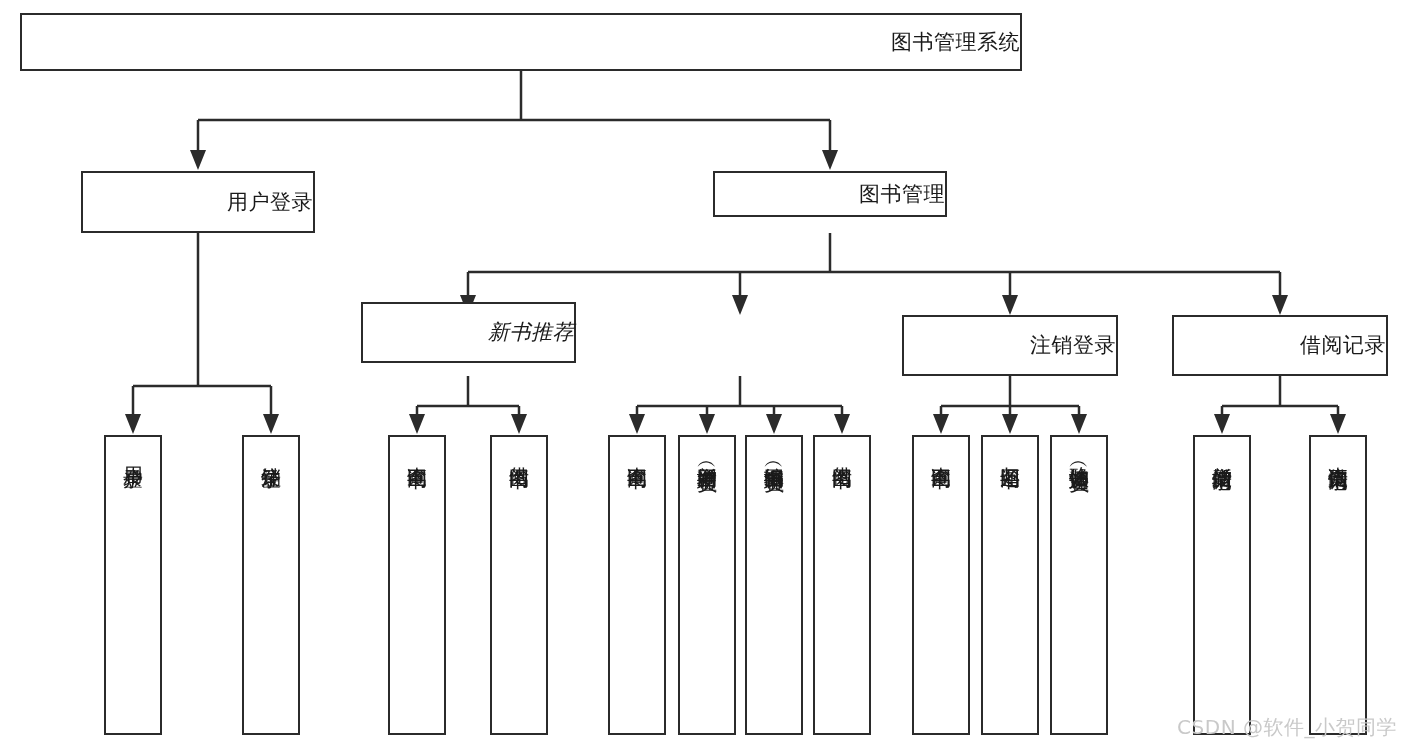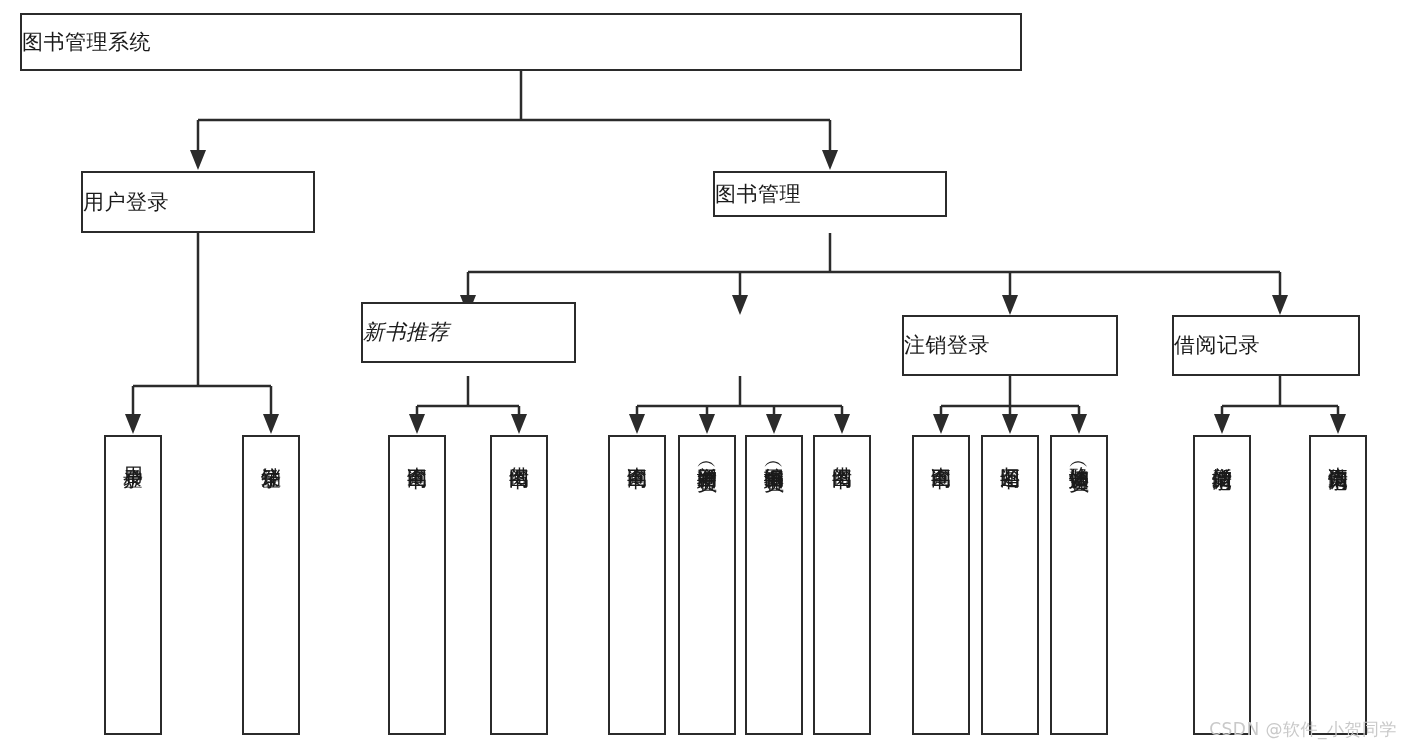--- a/index.html
+++ b/index.html
@@ -15,21 +15,21 @@
     overflow:hidden;
   }
   
   .node{
     position:absolute;
     box-sizing:border-box;
     background:#ffffff;
     border:2.5px solid #2b2b2b;
     display:flex;
     align-items:center;
-    justify-content:flex-start;
+    justify-content:flex-end;
     color:#1a1a1a;
   }
   .node .lbl{
     display:block;
     text-align:center;
     line-height:1.18;
     letter-spacing:0.5px;
     white-space:nowrap;
   }
   .node.h .lbl{
@@ -65,21 +65,21 @@
     fill:none;
   }
   #wires polygon{
     fill:#2b2b2b;
   }
   
   #watermark{
     position:absolute;
     right:8px;
     bottom:6px;
-    font-size:17px;
+    font-size:20px;
     color:#c9c9c9;
     letter-spacing:0.5px;
     white-space:nowrap;
   }
 </style>
 </head>
 <body>
 
 <div id="canvas">
 
@@ -157,21 +157,21 @@
   <div class="node h" style="left:713px;top:171px;width:234px;height:46px;">
     <span class="lbl">图书管理</span>
   </div>
 
   <div class="node h" style="left:361px;top:302px;width:215px;height:61px;font-style:italic;">
     <span class="lbl">新书推荐</span>
   </div>
   <div class="node h" style="left:902px;top:315px;width:216px;height:61px;">
     <span class="lbl">注销登录</span>
   </div>
-  <div class="node h" style="left:1172px;top:315px;width:188px;height:61px;">
+  <div class="node h" style="left:1172px;top:315px;width:216px;height:61px;">
     <span class="lbl">借阅记录</span>
   </div>
 
   <div class="node v" style="left:104px;top:435px;width:58px;height:300px;">
     <span class="lbl">用户登录</span>
   </div>
   <div class="node v" style="left:242px;top:435px;width:58px;height:300px;">
     <span class="lbl">注销登录</span>
   </div>
 

